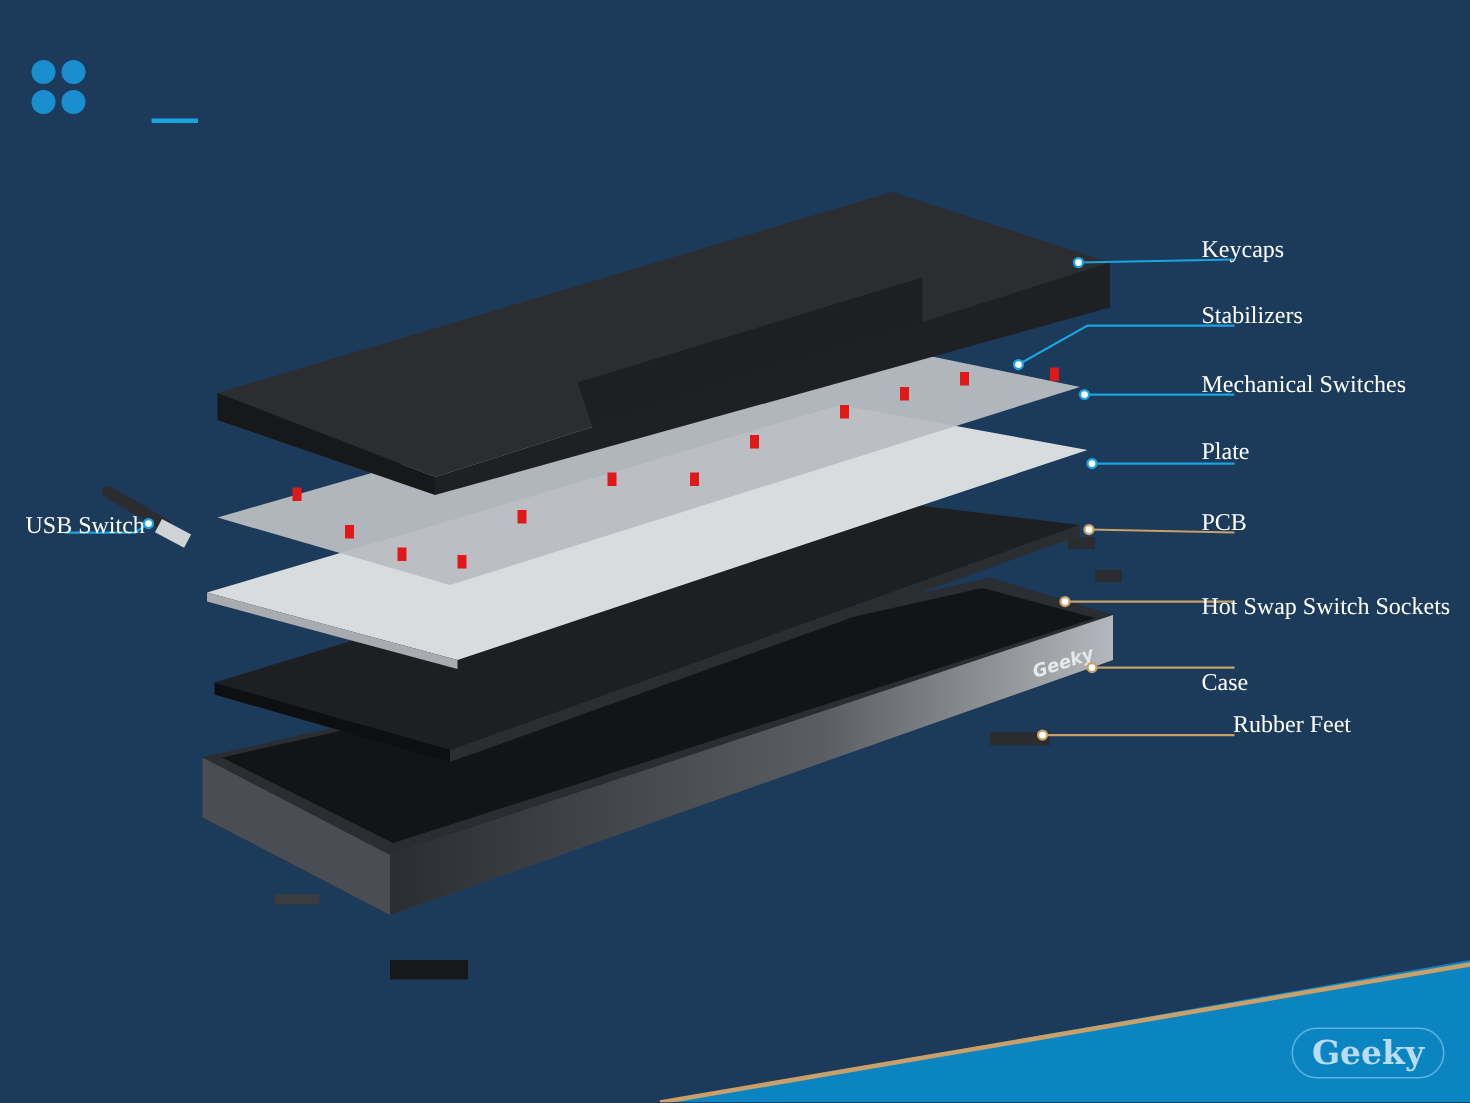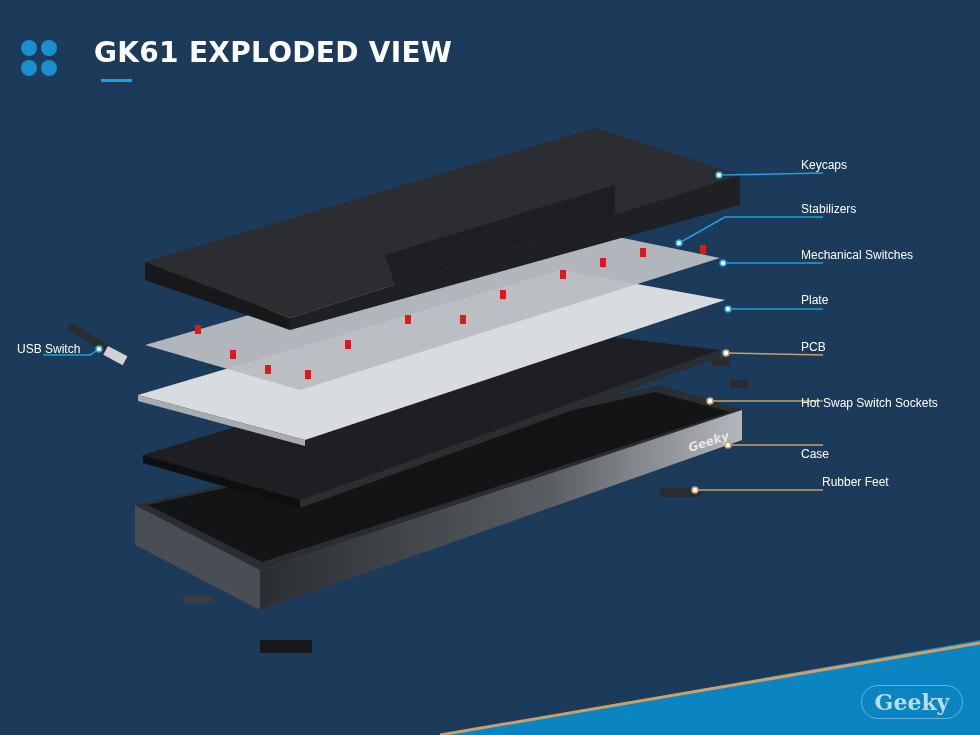--- a/index.html
+++ b/index.html
@@ -3,21 +3,21 @@
 <meta charset="utf-8">
 <style>
   html, body { margin:0; padding:0; }
   body { width:980px; height:735px; overflow:hidden; background:#1c3a5a; font-family:"DejaVu Sans", sans-serif; position:relative; }
   .stage { position:absolute; left:0; top:0; width:980px; height:735px; background:#1c3a5a; }
   .bg-svg { position:absolute; left:0; top:0; }
   .logo-dots { position:absolute; left:21px; top:40px; width:36px; height:36px; display:grid; grid-template-columns:16px 16px; grid-template-rows:16px 16px; gap:4px; }
   .logo-dots span { width:16px; height:16px; border-radius:50%; background:#1a8fd0; display:block; }
   .title { position:absolute; left:94px; top:36px; color:#ffffff; font-size:28px; font-weight:bold; letter-spacing:0.3px; font-family:"DejaVu Sans", sans-serif; white-space:nowrap; }
   .title-underline { position:absolute; left:101px; top:79px; width:31px; height:3px; background:#1ba3e0; }
-  .label { position:absolute; color:#ffffff; font-size:12px; font-family:Liberation Sans, sans-serif; white-space:nowrap; }
+  .label { position:absolute; color:#ffffff; font-size:16px; font-family:Liberation Serif, serif; white-space:nowrap; }
   .brand { position:absolute; left:861px; top:685px; width:102px; height:34px; border:1px solid rgba(170,215,245,0.55); border-radius:18px; box-sizing:border-box; display:flex; align-items:center; justify-content:center; color:#b8dcf4; font-family:"DejaVu Serif", serif; font-weight:bold; font-size:22px; }
 </style>
 </head>
 <body>
 
 <div class="stage">
 
   <svg class="bg-svg" width="980" height="735" viewBox="0 0 980 735">
 
     <polygon points="440,735 980,640 980,735" fill="#0a85c2"></polygon>
@@ -113,21 +113,20 @@
       </linearGradient>
     </defs>
   </svg>
 
   <div class="logo-dots">
     <span></span>
       <span></span>
       <span></span>
       <span></span>
   </div>
-  <div class="title">GK61 EXPLODED VIEW</div>
   <div class="title-underline"></div>
 
   <div class="label" style="left:801px; top:158px;">Keycaps</div>
   <div class="label" style="left:801px; top:202px;">Stabilizers</div>
   <div class="label" style="left:801px; top:248px;text-align:right;">Mechanical Switches</div>
   <div class="label" style="left:801px; top:293px;">Plate</div>
   <div class="label" style="left:801px; top:340px;">PCB</div>
   <div class="label" style="left:801px; top:372px;margin-top:24px;">Hot Swap Switch Sockets</div>
   <div class="label" style="left:801px; top:430px;margin-top:17px;">Case</div>
   <div class="label" style="left:822px; top:475px;">Rubber Feet</div>

